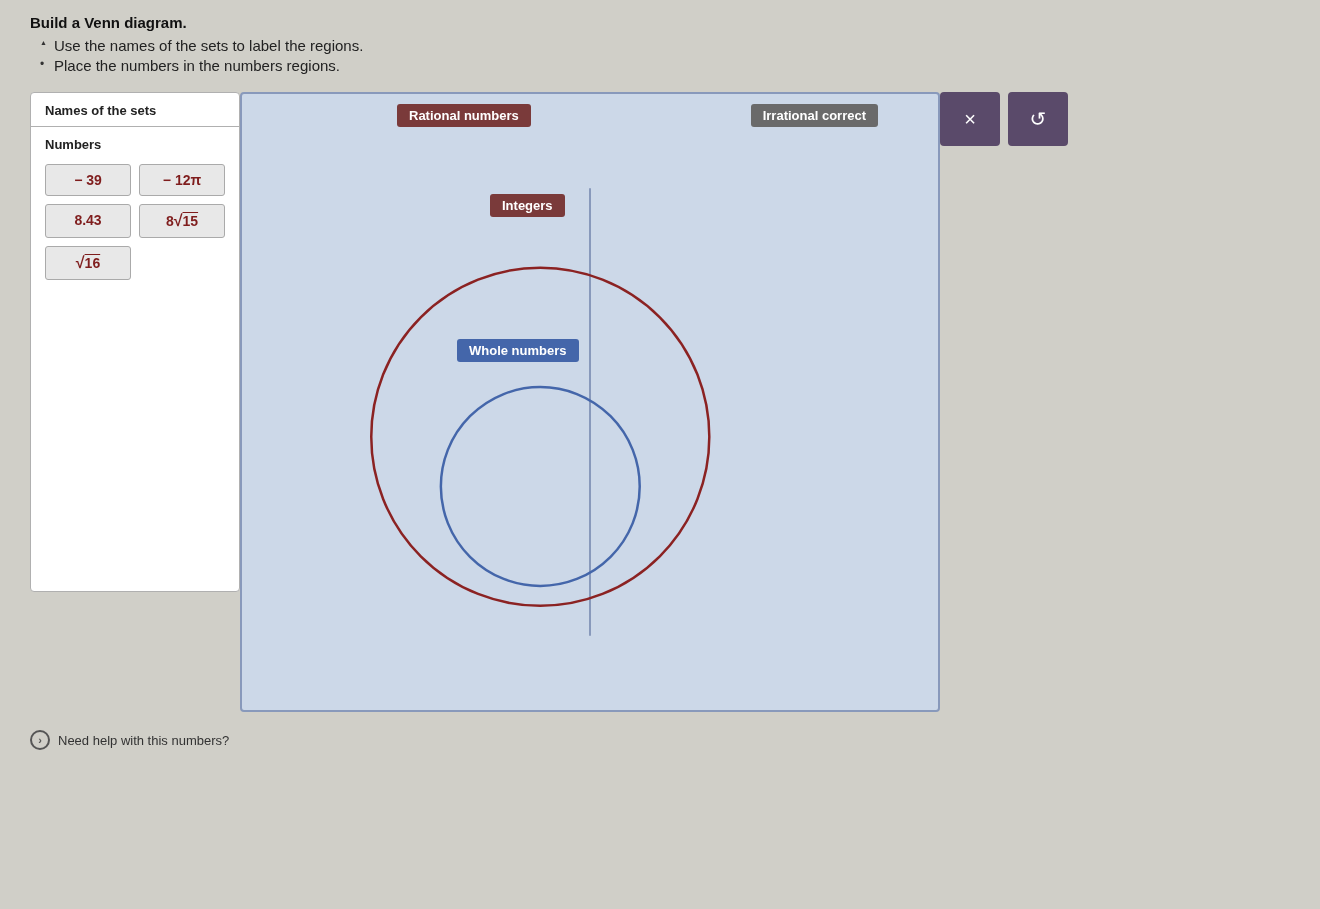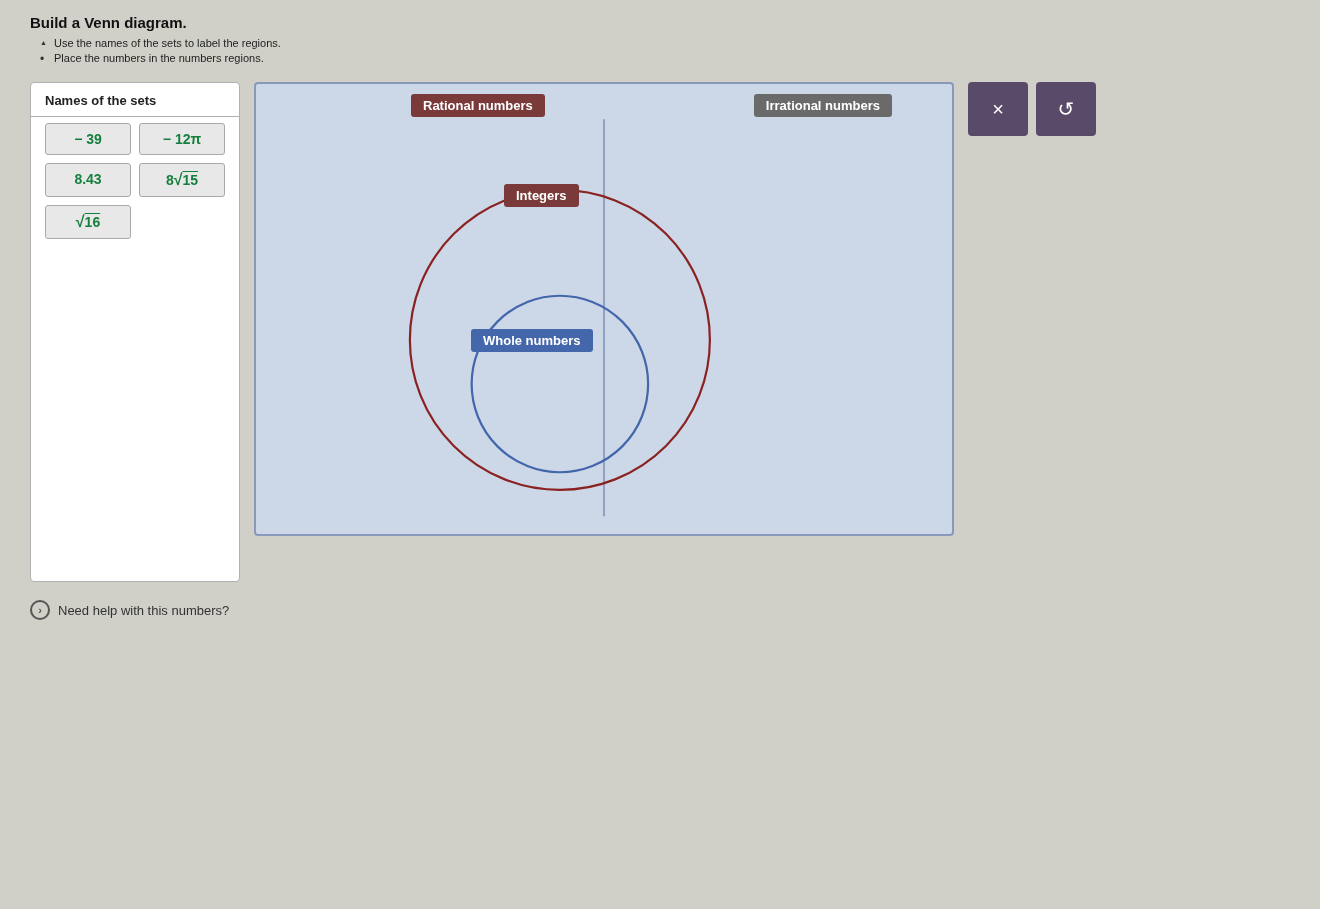--- a/index.html
+++ b/index.html
@@ -23,21 +23,21 @@
       font-size: 15px;
       font-weight: 600;
       margin-bottom: 6px;
       color: #111;
     }
     .instructions ul {
       list-style: none;
       padding-left: 10px;
     }
     .instructions ul li {
-      font-size: 11px;
+      font-size: 15px;
       color: #222;
       margin-bottom: 3px;
       position: relative;
       padding-left: 14px;
     }
     .instructions ul li::before {
       content: '▲';
       font-size: 7px;
       position: absolute;
       left: 0;
@@ -45,21 +45,20 @@
       color: #333;
     }
     .instructions ul li:nth-child(2)::before {
       content: '•';
       font-size: 12px;
       top: 0;
     }
 
     .main-area {
       display: flex;
-      gap: 14px;
       align-items: flex-start;
     }
 
     
     .left-panel {
       background: #fff;
       border: 1.5px solid #b0b0b0;
       border-radius: 4px;
       width: 210px;
       min-height: 500px;
@@ -84,37 +83,37 @@
       gap: 8px;
       padding: 6px 14px 14px;
     }
     .number-tile {
       background: #e8e8e8;
       border: 1px solid #aaa;
       border-radius: 3px;
       padding: 7px 10px;
       font-size: 14px;
       font-weight: 600;
-      color: #15803d;
+      color: #7f1d1d;
       text-align: center;
       cursor: grab;
       user-select: none;
       white-space: nowrap;
     }
     .sqrt-symbol {
       font-size: 16px;
     }
 
     
     .venn-area {
       background: #ccd8e8;
       border: 2px solid #8899bb;
       border-radius: 4px;
       width: 700px;
-      height: 454px;
+      height: 620px;
       position: relative;
       flex-shrink: 0;
     }
 
     
     .region-label {
       position: absolute;
       top: 10px;
       padding: 4px 12px;
       border-radius: 3px;
@@ -202,20 +201,21 @@
     <ul>
       <li>Use the names of the sets to label the regions.</li>
       <li>Place the numbers in the numbers regions.</li>
     </ul>
   </div>
 
   <div class="main-area">
 
     <div class="left-panel">
       <div class="section-label">Names of the sets</div>
+      <div class="numbers-label">Numbers</div>
       <div class="number-tiles">
         <div class="number-tile">− 39</div>
         <div class="number-tile">− 12π</div>
         <div class="number-tile">8.43</div>
         <div class="number-tile">8<span class="sqrt-symbol">√</span><span style="text-decoration: overline;">15</span></div>
         <div class="number-tile"><span class="sqrt-symbol">√</span><span style="text-decoration: overline;">16</span></div>
       </div>
     </div>
 
     <div class="venn-area">
@@ -223,21 +223,21 @@
       <svg class="venn-svg" viewBox="0 0 700 510" xmlns="http://www.w3.org/2000/svg">
 
         <line x1="350" y1="40" x2="350" y2="490" stroke="#8899bb" stroke-width="2"></line>
 
         <circle cx="300" cy="290" r="170" fill="none" stroke="#8B2222" stroke-width="2.5"></circle>
 
         <circle cx="300" cy="340" r="100" fill="none" stroke="#4466aa" stroke-width="2.5"></circle>
       </svg>
 
       <div class="region-label label-rational">Rational numbers</div>
-      <div class="region-label label-irrational">Irrational numbers</div>
+      <div class="region-label label-irrational">Irrational correct</div>
       <div class="region-label label-integers">Integers</div>
       <div class="region-label label-whole">Whole numbers</div>
 
     </div>
 
     <div class="right-panel">
       <button class="action-btn">×</button>
       <button class="action-btn">↺</button>
     </div>
 

